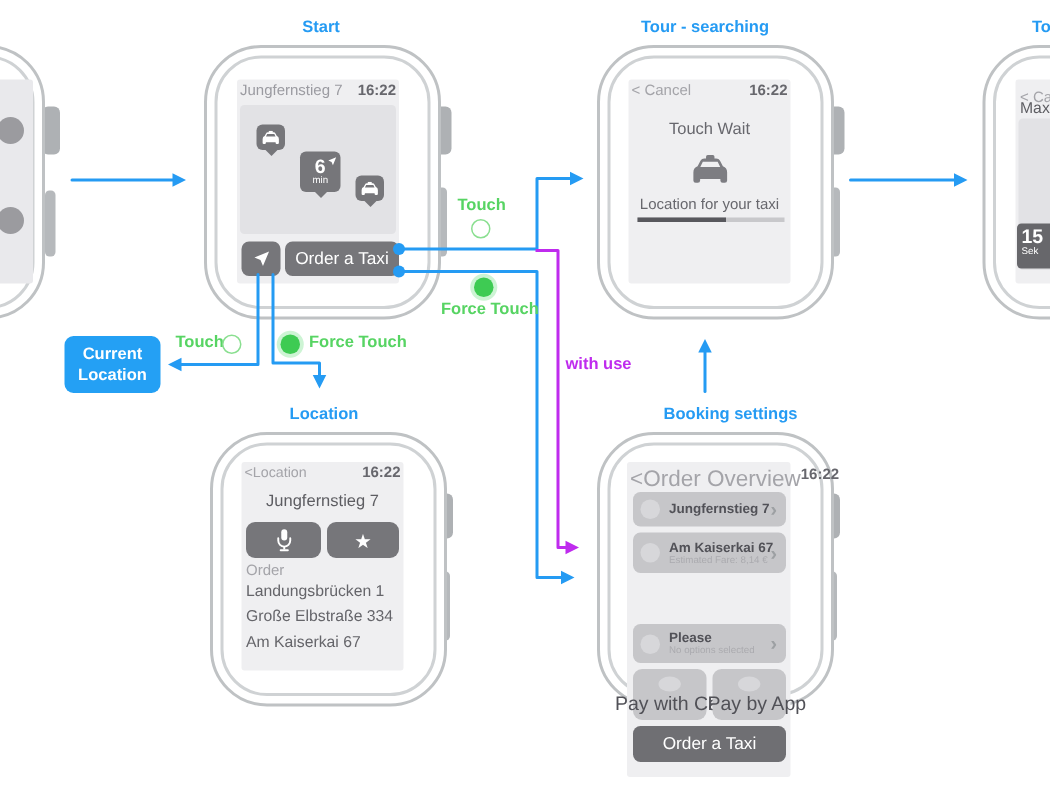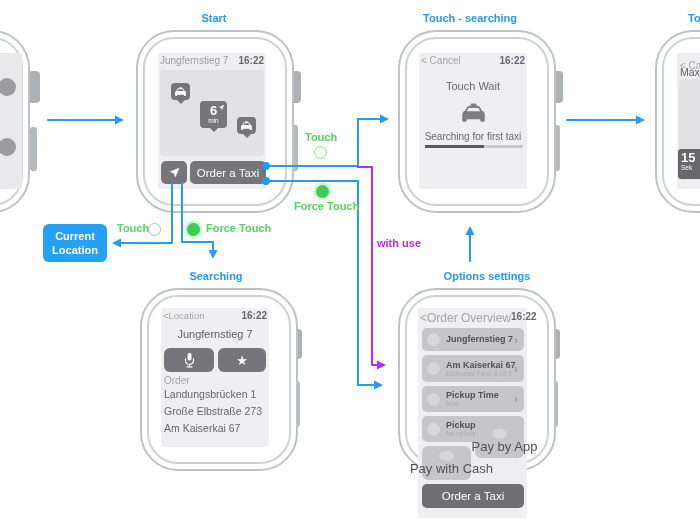--- a/index.html
+++ b/index.html
@@ -92,24 +92,24 @@
       <path d="M3 8.5 v2 a5 5 0 0 0 10 0 v-2" fill="none" stroke="currentColor" stroke-width="1.6" stroke-linecap="round"></path>
       <line x1="8" y1="15.8" x2="8" y2="18" stroke="currentColor" stroke-width="1.6"></line>
       <line x1="5" y1="18.6" x2="11" y2="18.6" stroke="currentColor" stroke-width="1.6" stroke-linecap="round"></line>
     </symbol>
   </defs>
 </svg>
 
 <div class="canvas">
 
   <div class="flowlabel" style="left:214px;top:12px">Start</div>
-  <div class="flowlabel" style="left:470px;top:12px">Touch - searching</div>
+  <div class="flowlabel" style="left:470px;top:12px">Tour - searching</div>
   <div class="flowlabel-clip" style="left:688px;top:12px">Tour</div>
-  <div class="flowlabel" style="left:216px;top:270px">Searching</div>
-  <div class="flowlabel" style="left:487px;top:270px">Options settings</div>
+  <div class="flowlabel" style="left:216px;top:270px">Location</div>
+  <div class="flowlabel" style="left:487px;top:270px">Booking settings</div>
 
   <div class="crown" style="left:28px;top:71px;width:12px;height:32px"></div>
   <div class="sidebtn" style="left:30px;top:127px;width:7px;height:44px"></div>
   <div class="watch-body" style="left:-132px;top:30px;width:162px;height:183px">
     <div class="watch-bezel"></div>
   </div>
   <div class="scr" style="left:-80px;top:53px;width:102px;height:136px;background:var(--screen2)"></div>
   <div class="list-circle" style="left:-2px;top:78px;width:18px;height:18px"></div>
   <div class="list-circle" style="left:-2px;top:138px;width:18px;height:18px"></div>
 
@@ -157,21 +157,21 @@
   </div>
   <div class="scr" style="left:419px;top:53px;width:108px;height:136px"></div>
   <div class="scr-header" style="left:421px;top:55px;width:104px">
     <span class="hdr-left">&lt; Cancel</span>
     <span class="hdr-time">16:22</span>
   </div>
   <div class="center-text" style="left:419px;top:80px;width:108px;font-size:11px">Touch Wait</div>
   <svg class="icon-svg abs" style="left:460px;top:103px;color:#7d7d82;z-index:3" width="27" height="21">
       <use href="#ic-taxi" width="27" height="21"></use>
     </svg>
-  <div class="center-text" style="left:419px;top:131px;width:108px;font-size:10px">Searching for first taxi</div>
+  <div class="center-text" style="left:419px;top:131px;width:108px;font-size:10px">Location for your taxi</div>
   <div class="progress" style="left:425px;top:145px;width:98px;height:3px">
     <div class="progress-fill" style="width: 60%;"></div>
   </div>
 
   <div class="watch-body" style="left:655px;top:30px;width:162px;height:183px">
     <div class="watch-bezel"></div>
   </div>
   <div class="scr" style="left:677px;top:53px;width:108px;height:136px"></div>
   <div class="abs" style="left:680px;top:55px;z-index:3">
     <span class="hdr-left">&lt; Cancel</span>
@@ -197,72 +197,64 @@
   <div class="gbtn" style="left:164px;top:348px;width:50px;height:24px;border-radius:6px">
     <svg class="icon-svg" width="13" height="16" style="color:#fff">
         <use href="#ic-mic" width="13" height="16"></use>
       </svg>
   </div>
   <div class="gbtn" style="left:218px;top:348px;width:48px;height:24px;border-radius:6px">
     <span style="font-size:13px;line-height:1">★</span>
   </div>
   <div class="abs" style="left:164px;top:375px;font-size:10px;color:var(--ltext);z-index:3">Order</div>
   <div class="loc-item" style="left:164px;top:388px">Landungsbrücken 1</div>
-  <div class="loc-item" style="left:164px;top:405px">Große Elbstraße 273</div>
+  <div class="loc-item" style="left:164px;top:405px">Große Elbstraße 334</div>
   <div class="loc-item" style="left:164px;top:422px">Am Kaiserkai 67</div>
 
   <div class="crown" style="left:549px;top:329px;width:11px;height:30px"></div>
   <div class="sidebtn" style="left:551px;top:381px;width:7px;height:46px"></div>
   <div class="watch-body" style="left:398px;top:288px;width:158px;height:183px">
     <div class="watch-bezel"></div>
   </div>
   <div class="scr" style="left:418px;top:308px;width:109px;height:210px;z-index:4"></div>
   <div class="scr-header" style="left:420px;top:311px;width:105px;z-index:5">
-    <span class="hdr-left" style="font-size:12px">&lt;Order Overview</span>
+    <span class="hdr-left" style="font-size:15px">&lt;Order Overview</span>
     <span class="hdr-time">16:22</span>
   </div>
 
   <div class="bk-row" style="left:422px;top:328px;width:102px;height:23px">
     <div class="bk-circle"></div>
     <div class="bk-texts">
       <span class="bk-label">Jungfernstieg 7</span>
 
     </div>
     <span class="bk-chev">›</span>
   </div>
   <div class="bk-row" style="left:422px;top:355px;width:102px;height:27px">
     <div class="bk-circle"></div>
     <div class="bk-texts">
       <span class="bk-label">Am Kaiserkai 67</span>
       <span class="bk-sub">Estimated Fare: 8,14 €</span>
     </div>
     <span class="bk-chev">›</span>
   </div>
-  <div class="bk-row" style="left:422px;top:386px;width:102px;height:26px">
-    <div class="bk-circle"></div>
-    <div class="bk-texts">
-      <span class="bk-label">Pickup Time</span>
-      <span class="bk-sub">Now</span>
-    </div>
-    <span class="bk-chev">›</span>
-  </div>
   <div class="bk-row" style="left:422px;top:416px;width:102px;height:26px">
     <div class="bk-circle"></div>
     <div class="bk-texts">
-      <span class="bk-label">Pickup</span>
+      <span class="bk-label">Please</span>
       <span class="bk-sub">No options selected</span>
     </div>
     <span class="bk-chev">›</span>
   </div>
 
   <div class="pay-btn" style="left:422px;top:446px;width:49px;height:34px">
     <div class="pay-circle"></div>
     <span class="pay-label">Pay with Cash</span>
   </div>
-  <div class="pay-btn" style="left:475px;top:424px;width:49px;height:34px">
+  <div class="pay-btn" style="left:475px;top:446px;width:49px;height:34px">
     <div class="pay-circle"></div>
     <span class="pay-label">Pay by App</span>
   </div>
   <div class="gbtn" style="left:422px;top:484px;width:102px;height:24px;background:#6f6f73;z-index:5">
     <span style="font-size:11.5px">Order a Taxi</span>
   </div>
 
   <div class="green-label" style="left:305px;top:131px">Touch</div>
   <div class="touch-circle" style="left:314px;top:146px"></div>
   <div class="force-circle" style="left:316px;top:185px"></div>

